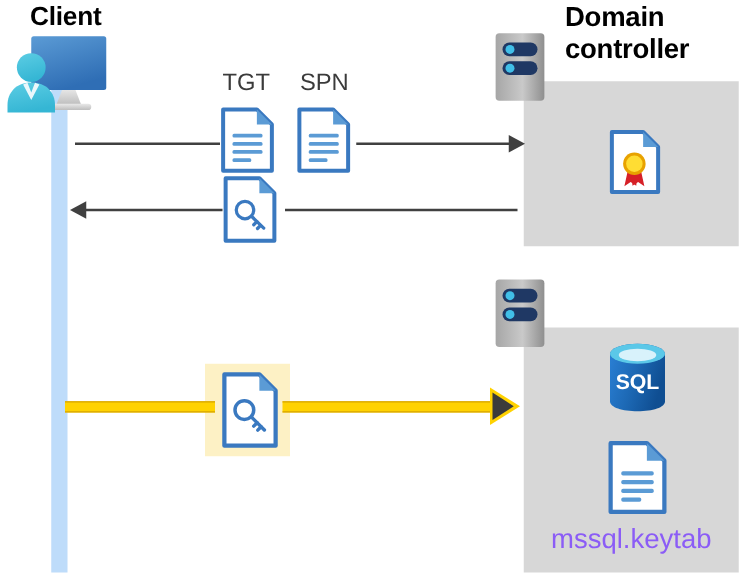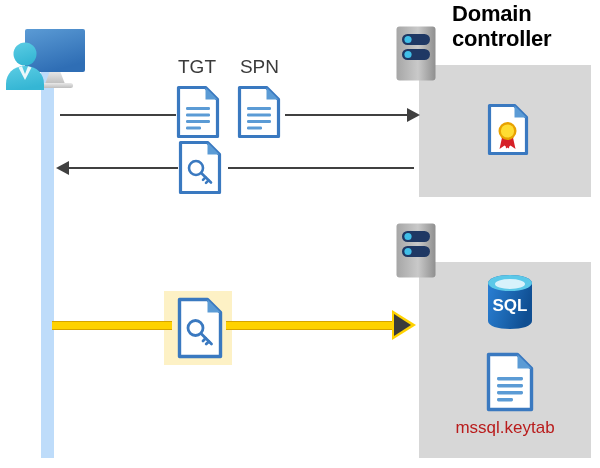--- a/index.html
+++ b/index.html
@@ -38,22 +38,22 @@
     text-align: left;
   }
   #linux-label {
     left: 452px; top: 226px;
     font-size: 19px;
   }
   #keytab-label {
     left: 419px; top: 418px;
     width: 172px;
     text-align: center;
-    font-size: 17px;
-    color: #b91c1c;
+    font-size: 22px;
+    color: #8b5cf6;
   }
   .flow-label {
     font-size: 19px;
     color: #3b3b3b;
     text-align: right;
   }
   #tgt-label { left: 170px; top: 56px; width: 46px; }
   #spn-label { left: 229px; top: 56px; width: 50px; }
 
   
@@ -319,20 +319,21 @@
       <path d="M31.5 2.5 v14 h14 z" fill="#5b9bd5"></path>
       <g fill="#5b9bd5">
         <rect x="11" y="25" width="26" height="3.4" rx="1.4"></rect>
         <rect x="11" y="32" width="26" height="3.4" rx="1.4"></rect>
         <rect x="11" y="39" width="26" height="3.4" rx="1.4"></rect>
         <rect x="11" y="46" width="16" height="3.4" rx="1.4"></rect>
       </g>
     </svg>
   </div>
 
+  <div class="abs title-bold" id="client-label">Client</div>
 
   <div class="abs title-bold" id="dc-label">
     <div>Domain</div>
     <div>controller</div>
   </div>
 
 
   <div class="abs" id="keytab-label">mssql.keytab</div>
 
 </div>

